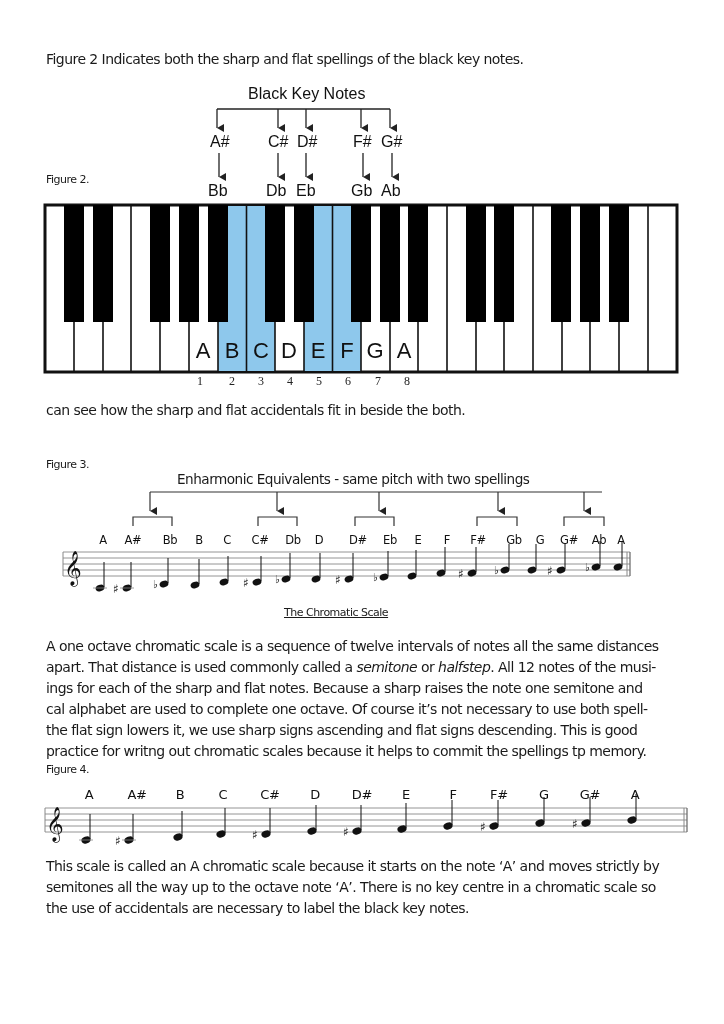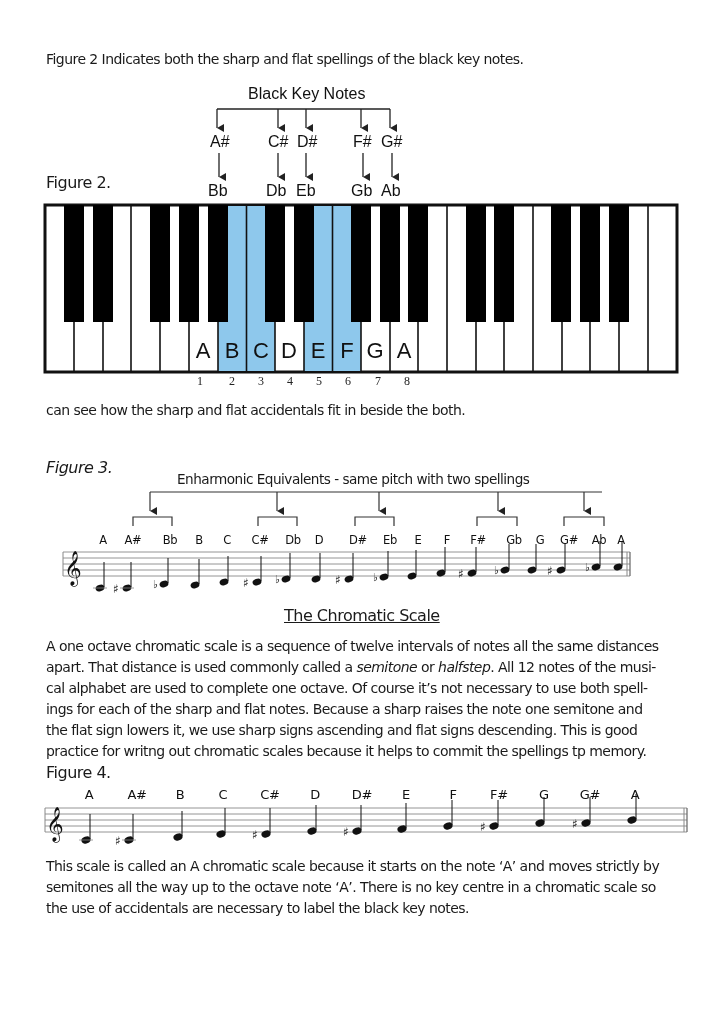--- a/index.html
+++ b/index.html
@@ -3,21 +3,21 @@
 <meta charset="utf-8">
 <style>
   html, body { margin:0; padding:0; background:#ffffff; }
   body { width:724px; height:1024px; position:relative; overflow:hidden;
          font-family:"Liberation Sans", sans-serif; color:#1a1a1a; }
   .abs { position:absolute; }
   .body-text { font-family:"DejaVu Sans", sans-serif; font-size:14px; letter-spacing:-0.55px;
                line-height:21px; color:#1a1a1a; white-space:nowrap; }
   .para { position:absolute; left:46px; width:640px; }
   .para div { height:21px; }
-  .fig-label { font-family:"DejaVu Sans", sans-serif; font-size:16px; letter-spacing:-0.5px; }
+  .fig-label { font-family:"DejaVu Sans", sans-serif; font-size:11px; letter-spacing:-0.5px; }
   .sans-label { font-family:"Liberation Sans", sans-serif; font-size:16px; color:#111; }
   .note-lbl { position:absolute; font-family:"DejaVu Sans", sans-serif; font-size:11.5px;
               transform:translateX(-50%); white-space:nowrap; color:#111; letter-spacing:-0.3px;}
   .note-lbl4 { position:absolute; font-family:"DejaVu Sans", sans-serif; font-size:13px;
               transform:translateX(-50%); white-space:nowrap; color:#111; letter-spacing:-0.3px;}
   .key-letter { position:absolute; font-family:"Liberation Sans", sans-serif; font-size:22px;
                 transform:translateX(-50%); color:#111; }
   .key-num { position:absolute; font-family:"Liberation Serif", serif; font-size:12px;
              transform:translateX(-50%); color:#222; }
   svg { position:absolute; left:0; top:0; }
@@ -136,21 +136,21 @@
 <div class="key-num" style="left:290px; top:374px;">4</div>
 <div class="key-num" style="left:319px; top:374px;">5</div>
 <div class="key-num" style="left:348px; top:374px;">6</div>
 <div class="key-num" style="left:378px; top:374px;">7</div>
 <div class="key-num" style="left:407px; top:374px;">8</div>
 
 <div class="para body-text" style="top:400px;">
   <div>can see how the sharp and flat accidentals fit in beside the both.</div>
 </div>
 
-<div class="abs fig-label" style="left:46px; top:458px;font-style:italic;">Figure 3.</div>
+<div class="abs fig-label" style="left:46px; top:458px;">Figure 3.</div>
 <div class="abs fig-label" style="left:177px; top:471px; font-size:13.6px;">Enharmonic Equivalents - same pitch with two spellings</div>
 
 <svg width="724" height="1024">
 
   <line x1="150" y1="492" x2="602" y2="492" stroke="#333" stroke-width="1.2"></line>
   <line x1="150" y1="492" x2="150" y2="511" stroke="#333" stroke-width="1.2" marker-end="url(#ah)"></line>
   <line x1="277" y1="492" x2="277" y2="511" stroke="#333" stroke-width="1.2" marker-end="url(#ah)"></line>
   <line x1="379" y1="492" x2="379" y2="511" stroke="#333" stroke-width="1.2" marker-end="url(#ah)"></line>
   <line x1="498" y1="492" x2="498" y2="511" stroke="#333" stroke-width="1.2" marker-end="url(#ah)"></line>
   <line x1="584" y1="492" x2="584" y2="511" stroke="#333" stroke-width="1.2" marker-end="url(#ah)"></line>
@@ -263,22 +263,22 @@
 <div class="note-lbl" style="left:540px; top:533px;">G</div>
 <div class="note-lbl" style="left:569px; top:533px;">G#</div>
 <div class="note-lbl" style="left:599px; top:533px;">Ab</div>
 <div class="note-lbl" style="left:621px; top:533px;">A</div>
 
 <div class="abs fig-label title-u" style="left:284px; top:606px;">The Chromatic Scale</div>
 
 <div class="para body-text" style="top:636px;">
   <div>A one octave chromatic scale is a sequence of twelve intervals of notes all the same distances</div>
   <div><span>apart. That distance is used commonly called a </span><em>semitone</em><span> or </span><em>halfstep</em><span>. All 12 notes of the musi-</span></div>
+  <div>ings for each of the sharp and flat notes. Because a sharp raises the note one semitone and</div>
   <div>cal alphabet are used to complete one octave. Of course it’s not necessary to use both spell-</div>
-  <div>ings for each of the sharp and flat notes. Because a sharp raises the note one semitone and</div>
   <div>the flat sign lowers it, we use sharp signs ascending and flat signs descending. This is good</div>
   <div>practice for writng out chromatic scales because it helps to commit the spellings tp memory.</div>
 </div>
 
 <div class="abs fig-label" style="left:46px; top:763px;">Figure 4.</div>
 
 <svg width="724" height="1024">
   <g stroke="#888" stroke-width="0.9">
     <line x1="45" y1="808" x2="687" y2="808"></line>
     <line x1="45" y1="814" x2="687" y2="814"></line>

